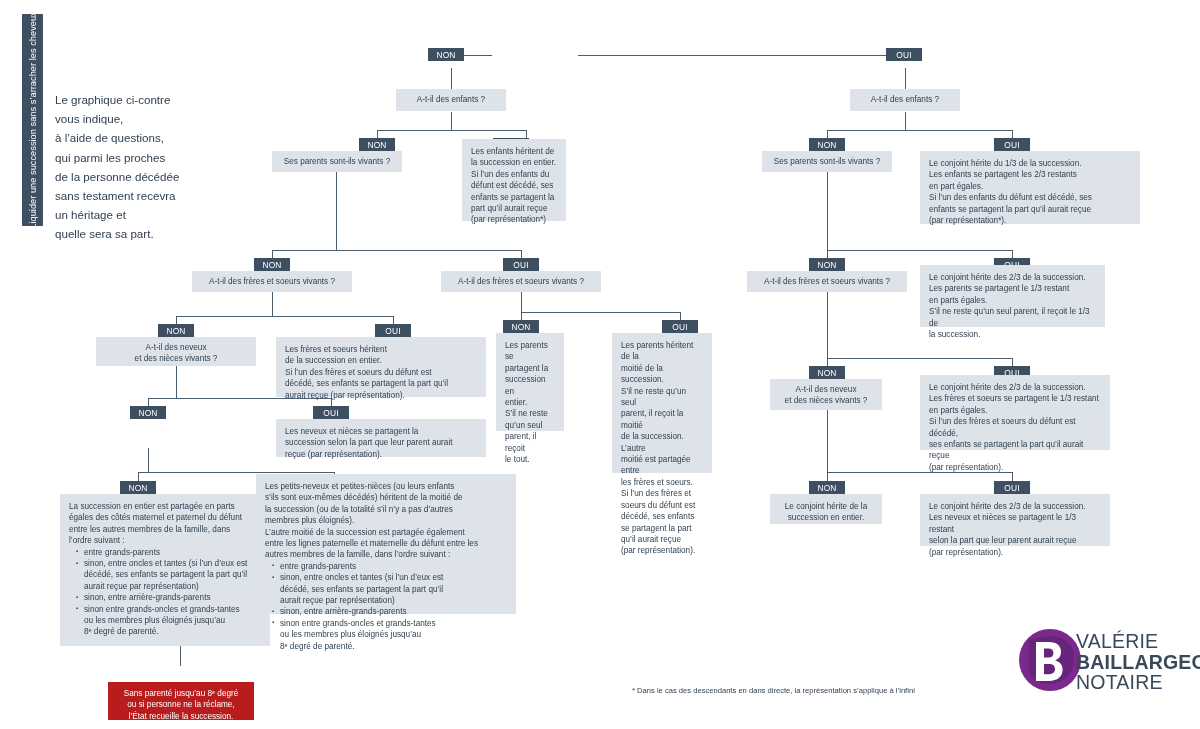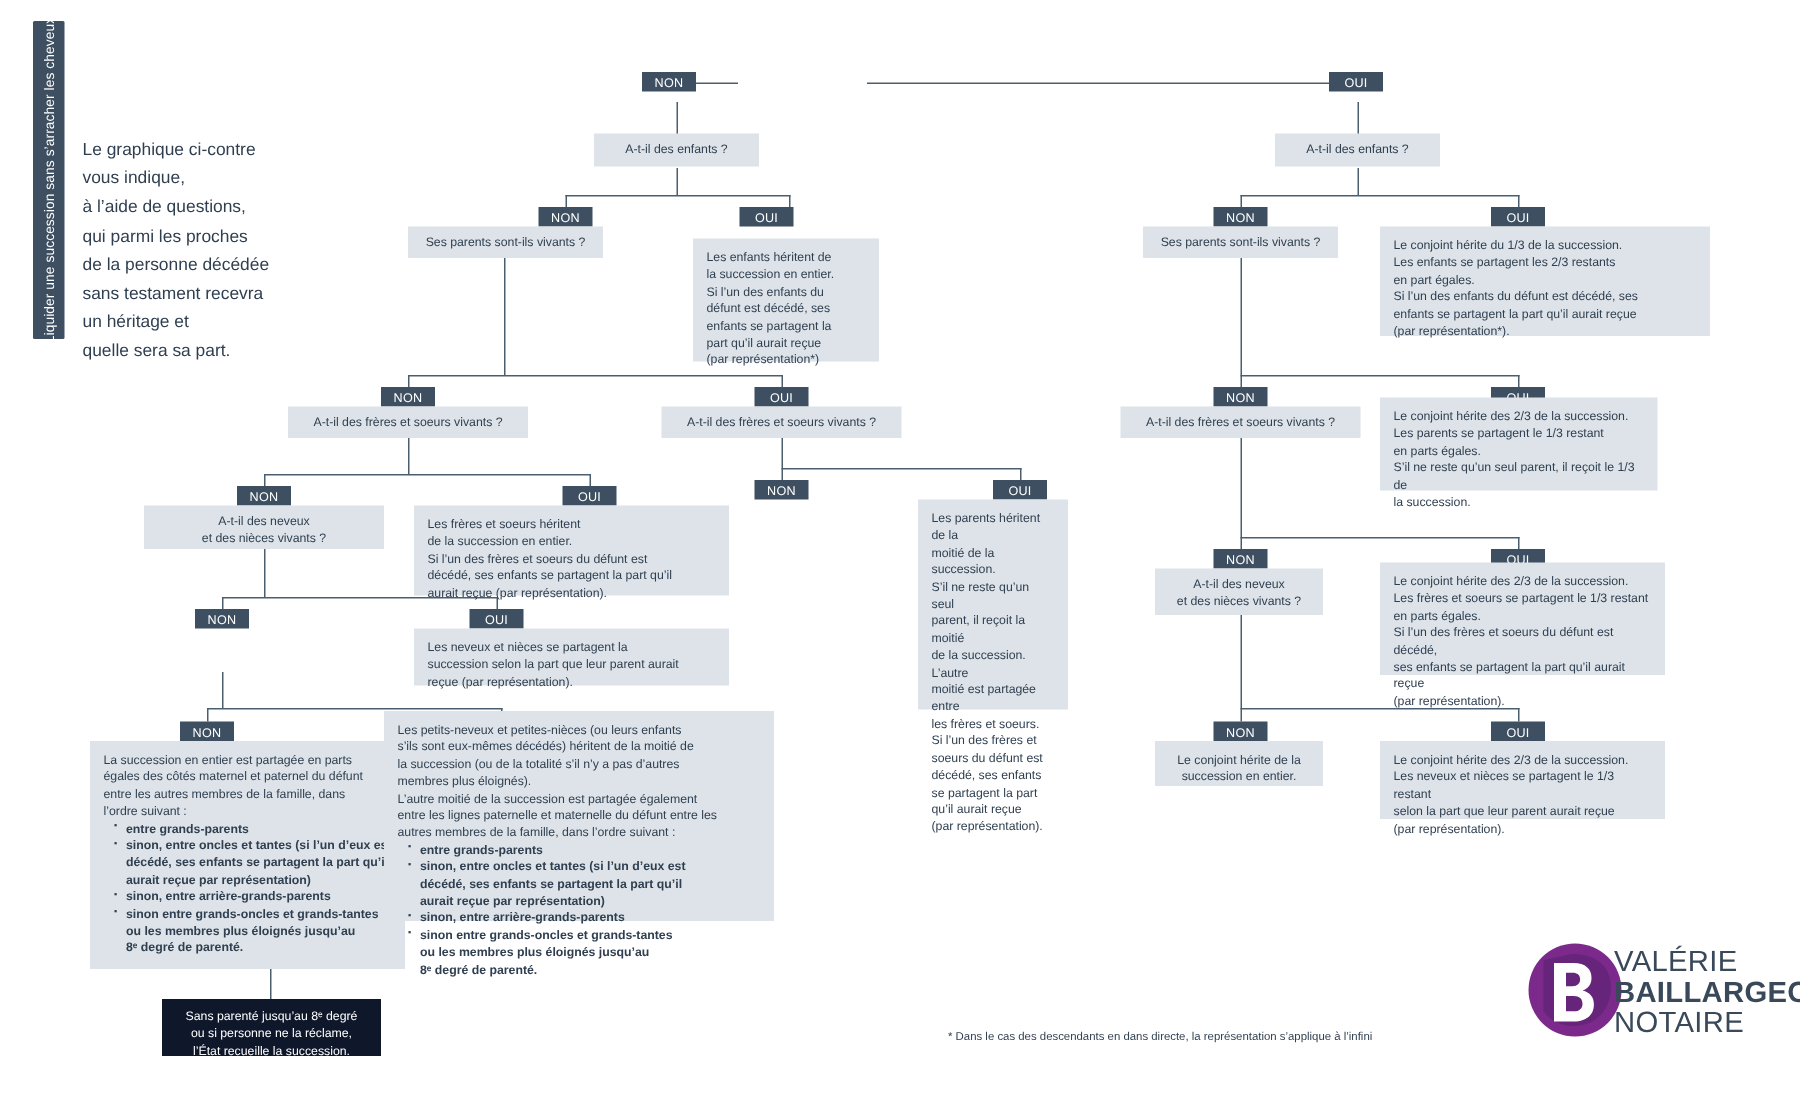--- a/index.html
+++ b/index.html
@@ -62,44 +62,45 @@
     line-height:11.2px;
     padding:5px 8px;
   }
   .node.a{                 
     text-align:left;
     font-size:8.2px;
     line-height:11.4px;
     padding:7px 9px;
   }
   .node.dark{
-    background:#0f172a;
+    background:#b91c1c;
     color:#ffffff;
     text-align:center;
+    margin-top:16px;
   }
   .tag{
     position:absolute;
     background:#3d4f61;
     color:#ffffff;
     font-size:8.4px;
     line-height:13px;
     height:13px;
     text-align:center;
     letter-spacing:.2px;
     box-sizing:border-box;
     padding-top:.5px;
   }
   .line{
     position:absolute;
     background:#4a5e70;
   }
   .vline{width:1.2px;}
   .hline{height:1.2px;}
   ul.bul{
-    margin:0; padding:0 0 0 9px; list-style:none;font-weight:bold;
+    margin:0; padding:0 0 0 9px; list-style:none;
   }
   ul.bul li{
     position:relative;
     padding-left:6px;
     margin:0;
   }
   ul.bul li:before{
     content:"\25AA";
     position:absolute;
     left:-2px; top:-.5px;
@@ -215,21 +216,21 @@
   <div class="tag" style="left:428px;top:48px;width:36px;">NON</div>
   <div class="tag" style="left:886px;top:48px;width:36px;">OUI</div>
 
   <div class="node q" style="left:396px;top:89px;width:110px;height:22px;">A-t-il des enfants ?</div>
 
   <div class="tag" style="left:359px;top:138px;width:36px;">NON</div>
   <div class="tag" style="left:493px;top:138px;width:36px;">OUI</div>
 
   <div class="node q" style="left:272px;top:151px;width:130px;height:21px;">Ses parents sont-ils vivants ?</div>
 
-  <div class="node a" style="left:462px;top:159px;width:124px;height:82px;white-space:pre-line;">Les enfants héritent de
+  <div class="node a" style="left:462px;top:139px;width:104px;height:82px;white-space:pre-line;">Les enfants héritent de
 la succession en entier.
 Si l’un des enfants du
 défunt est décédé, ses
 enfants se partagent la
 part qu’il aurait reçue
 (par représentation*)</div>
 
   <div class="tag" style="left:254px;top:258px;width:36px;">NON</div>
   <div class="tag" style="left:503px;top:258px;width:36px;">OUI</div>
 
@@ -244,20 +245,28 @@
 
   <div class="node a" style="left:276px;top:337px;width:210px;height:60px;white-space:pre-line;">Les frères et soeurs héritent
 de la succession en entier.
 Si l’un des frères et soeurs du défunt est
 décédé, ses enfants se partagent la part qu’il
 aurait reçue (par représentation).</div>
 
   <div class="tag" style="left:503px;top:320px;width:36px;">NON</div>
   <div class="tag" style="left:662px;top:320px;width:36px;">OUI</div>
 
+  <div class="node a" style="left:496px;top:333px;width:68px;height:98px;white-space:pre-line;">Les parents se
+partagent la
+succession en
+entier.
+S’il ne reste
+qu’un seul
+parent, il reçoit
+le tout.</div>
 
   <div class="node a" style="left:612px;top:333px;width:100px;height:140px;white-space:pre-line;">Les parents héritent de la
 moitié de la succession.
 S’il ne reste qu’un seul
 parent, il reçoit la moitié
 de la succession. L’autre
 moitié est partagée entre
 les frères et soeurs.
 Si l’un des frères et
 soeurs du défunt est

